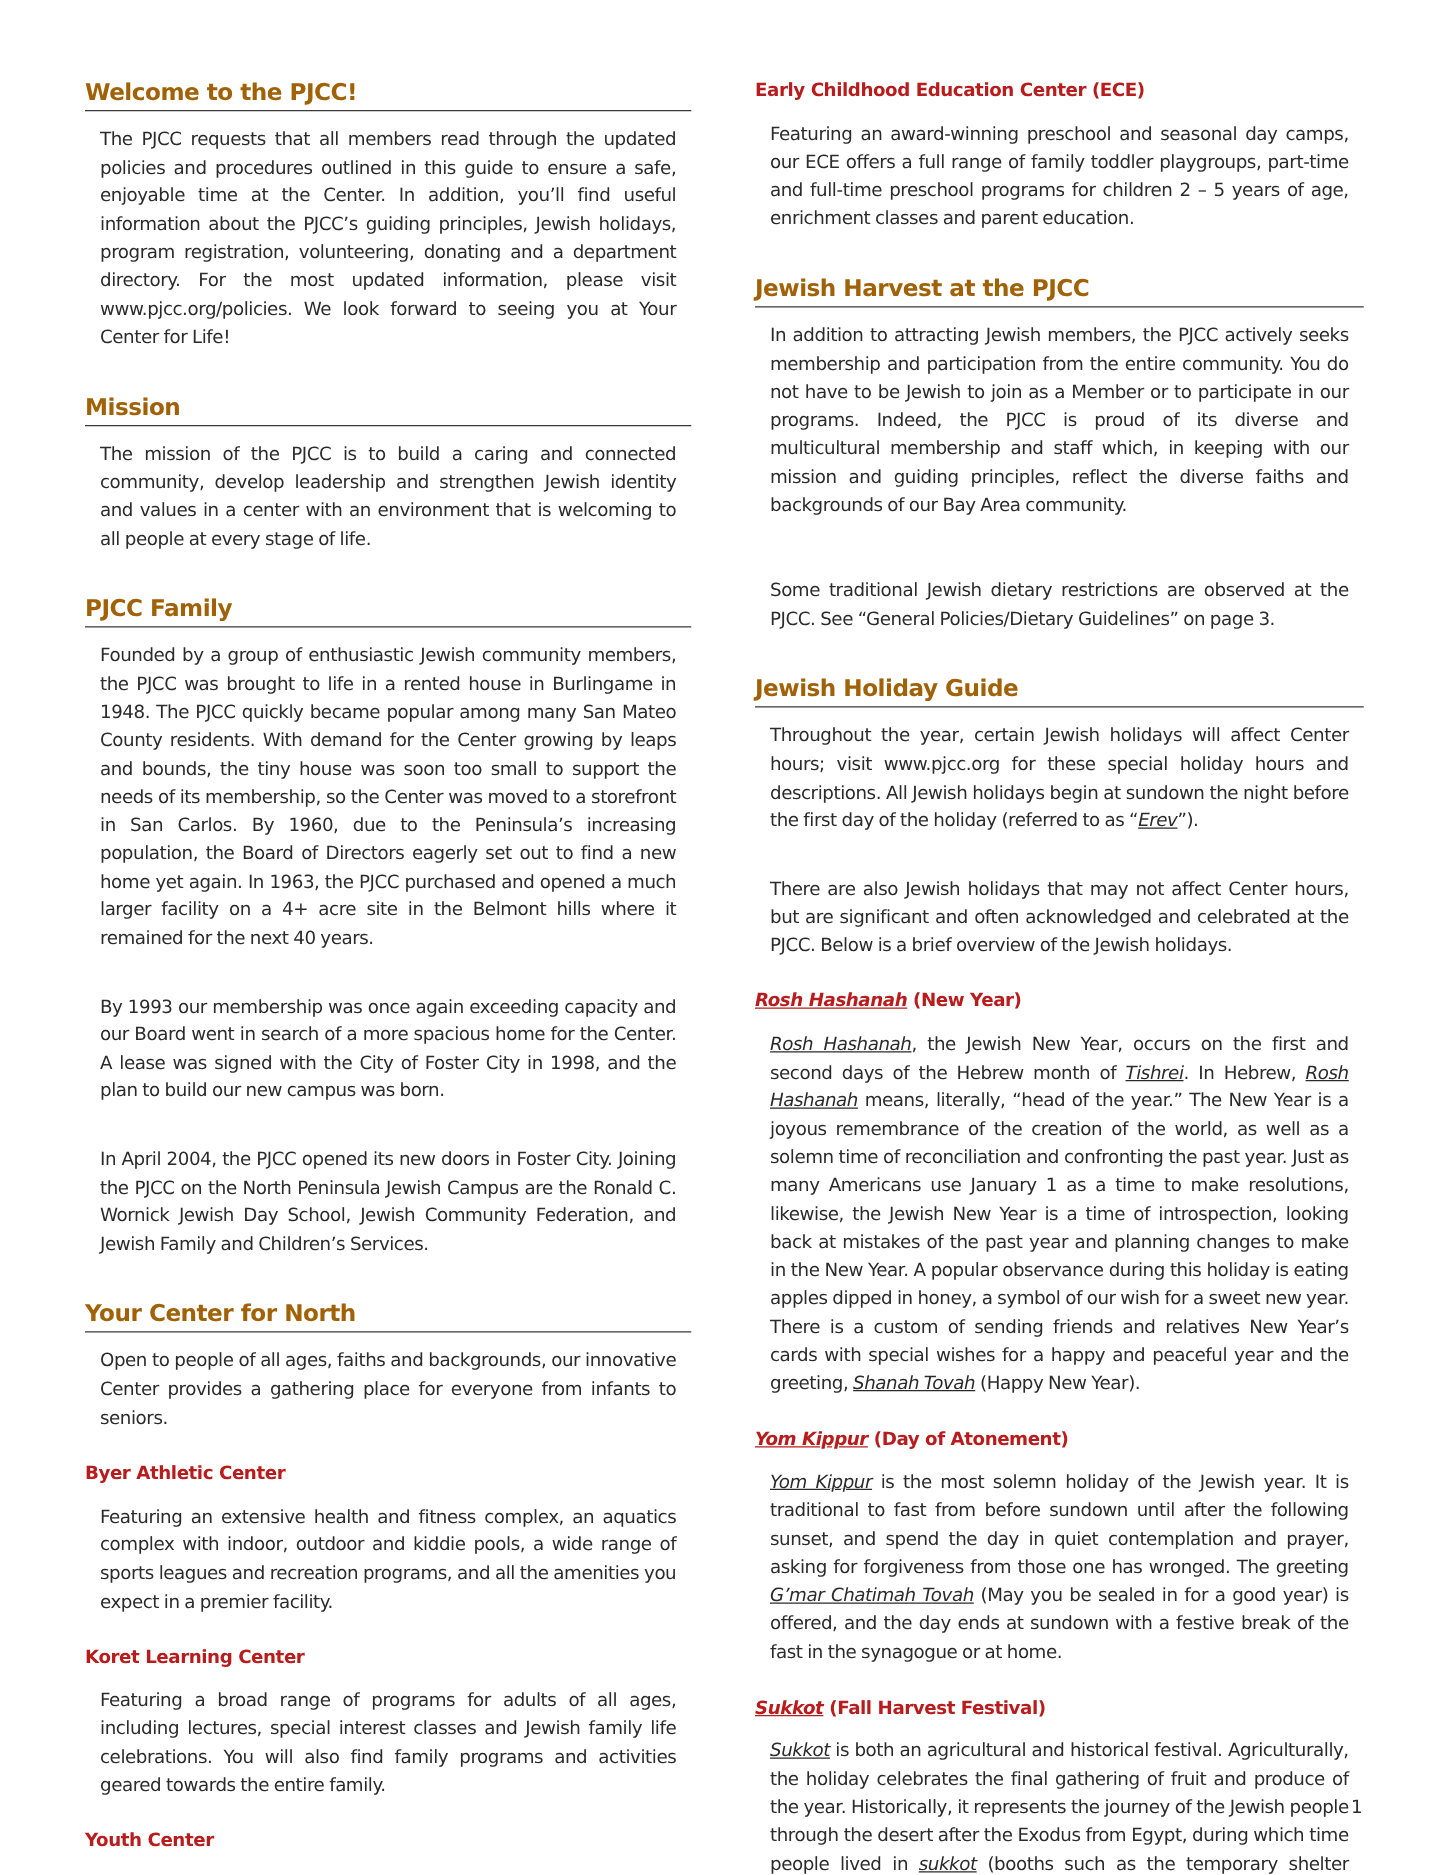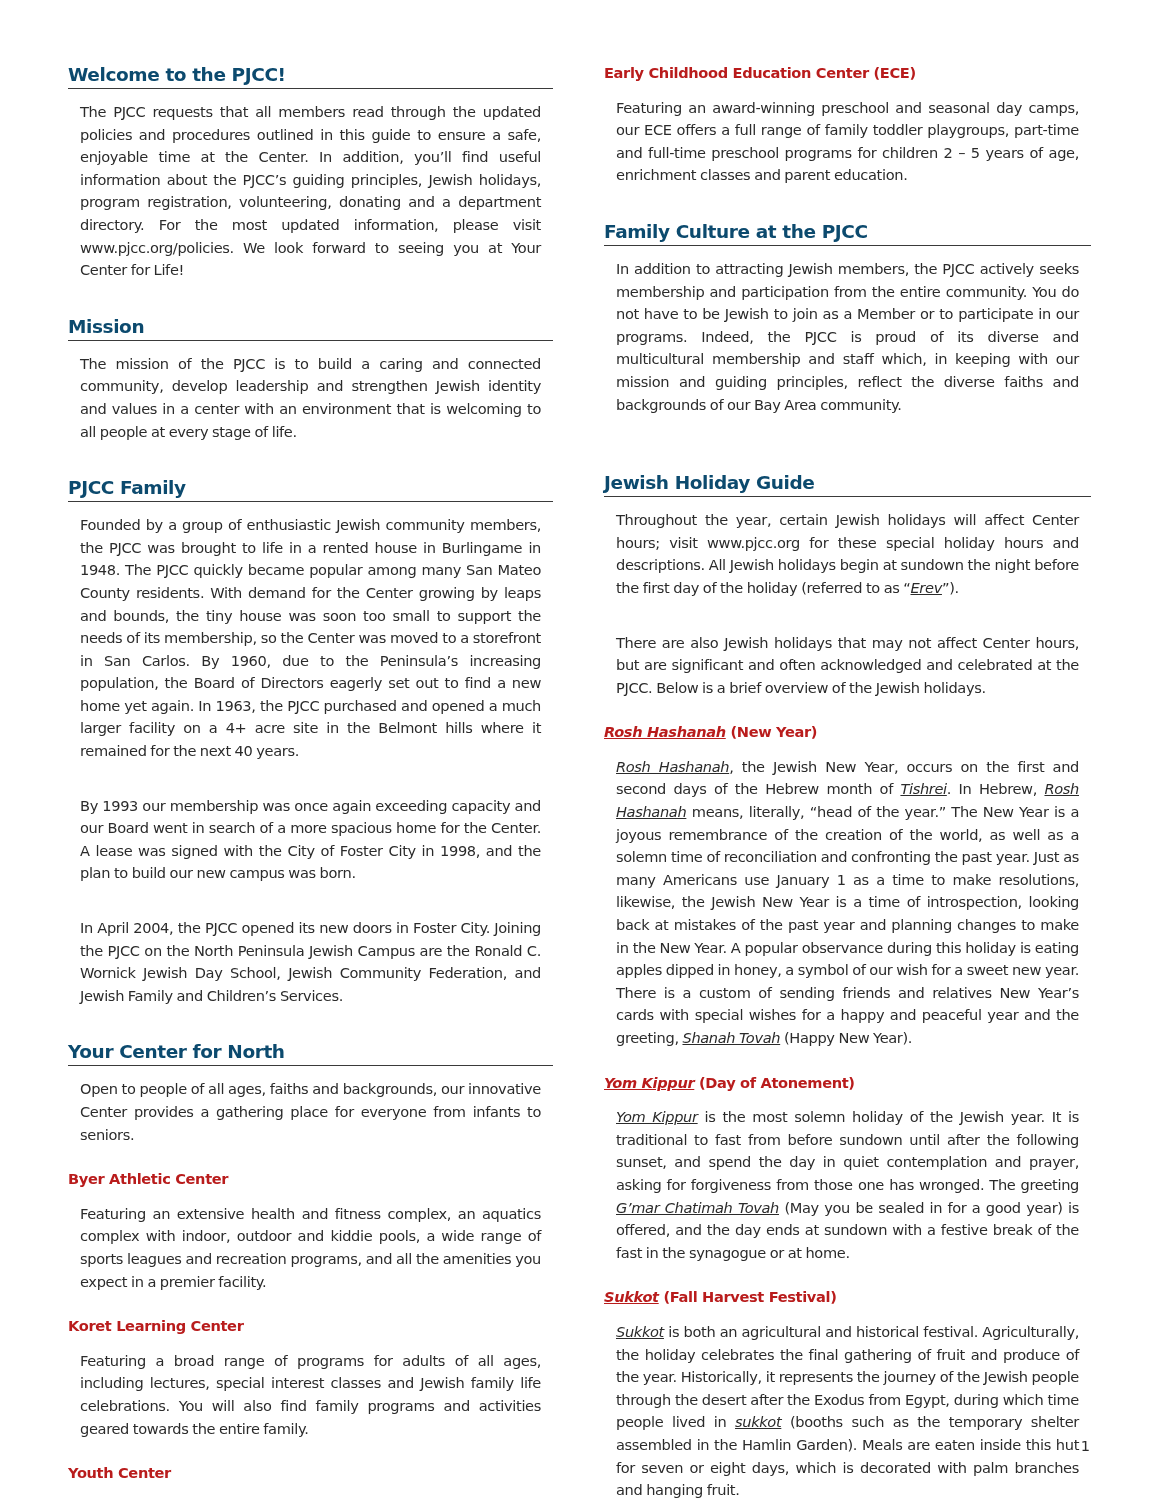--- a/index.html
+++ b/index.html
@@ -9,21 +9,21 @@
     color: #2b2b2b;
   }
   .col { position: absolute; top: 62px; }
   .col-left { left: 68px; width: 485px; }
   .col-right { left: 604px; width: 487px; }
   .para {
     font-size: 14.6px; line-height: 22.6px; text-align: justify;
     margin: 12px; letter-spacing: -0.35px; word-spacing: -0.5px;
   }
   .h1 {
-    font-size: 18.5px; font-weight: bold; color: #0c4a6e;
+    font-size: 18.5px; font-weight: bold; color: #a16207;
     margin: 0; line-height: 26px; letter-spacing: -0.4px;
     border-bottom: 1.2px solid #3a3a3a; padding-bottom: 0;
   }
   .h2 {
     font-size: 14.6px; font-weight: bold; color: #b91c1c;
     margin: 0; line-height: 22.6px; letter-spacing: -0.35px;
   }
   .gap-section { height: 20px; }
   .gap-para { height: 8px; }
   .gap-sub { height: 10px; }
@@ -82,23 +82,24 @@
 <div class="col col-right">
 
   <section>
     <h2 class="h2">Early Childhood Education Center (ECE)</h2>
     <p class="para">Featuring an award-winning preschool and seasonal day camps, our ECE offers a full range of family toddler playgroups, part-time and full-time preschool programs for children 2 – 5 years of age, enrichment classes and parent education.</p>
   </section>
 
   <div class="gap-section"></div>
 
   <section>
-    <h1 class="h1">Family Culture at the PJCC</h1>
+    <h1 class="h1">Jewish Harvest at the PJCC</h1>
     <p class="para">In addition to attracting Jewish members, the PJCC actively seeks membership and participation from the entire community. You do not have to be Jewish to join as a Member or to participate in our programs. Indeed, the PJCC is proud of its diverse and multicultural membership and staff which, in keeping with our mission and guiding principles, reflect the diverse faiths and backgrounds of our Bay Area community.</p>
     <div class="gap-big"></div>
+    <p class="para">Some traditional Jewish dietary restrictions are observed at the PJCC. See “General Policies/Dietary Guidelines” on page 3.</p>
   </section>
 
   <div class="gap-section"></div>
 
   <section>
     <h1 class="h1">Jewish Holiday Guide</h1>
     <p class="para"><span>Throughout the year, certain Jewish holidays will affect Center hours; visit www.pjcc.org for these special holiday hours and descriptions. All Jewish holidays begin at sundown the night before the first day of the holiday (referred to as “</span><em>Erev</em><span>”).</span></p>
     <div class="gap-para"></div>
     <p class="para">There are also Jewish holidays that may not affect Center hours, but are significant and often acknowledged and celebrated at the PJCC. Below is a brief overview of the Jewish holidays.</p>
 

